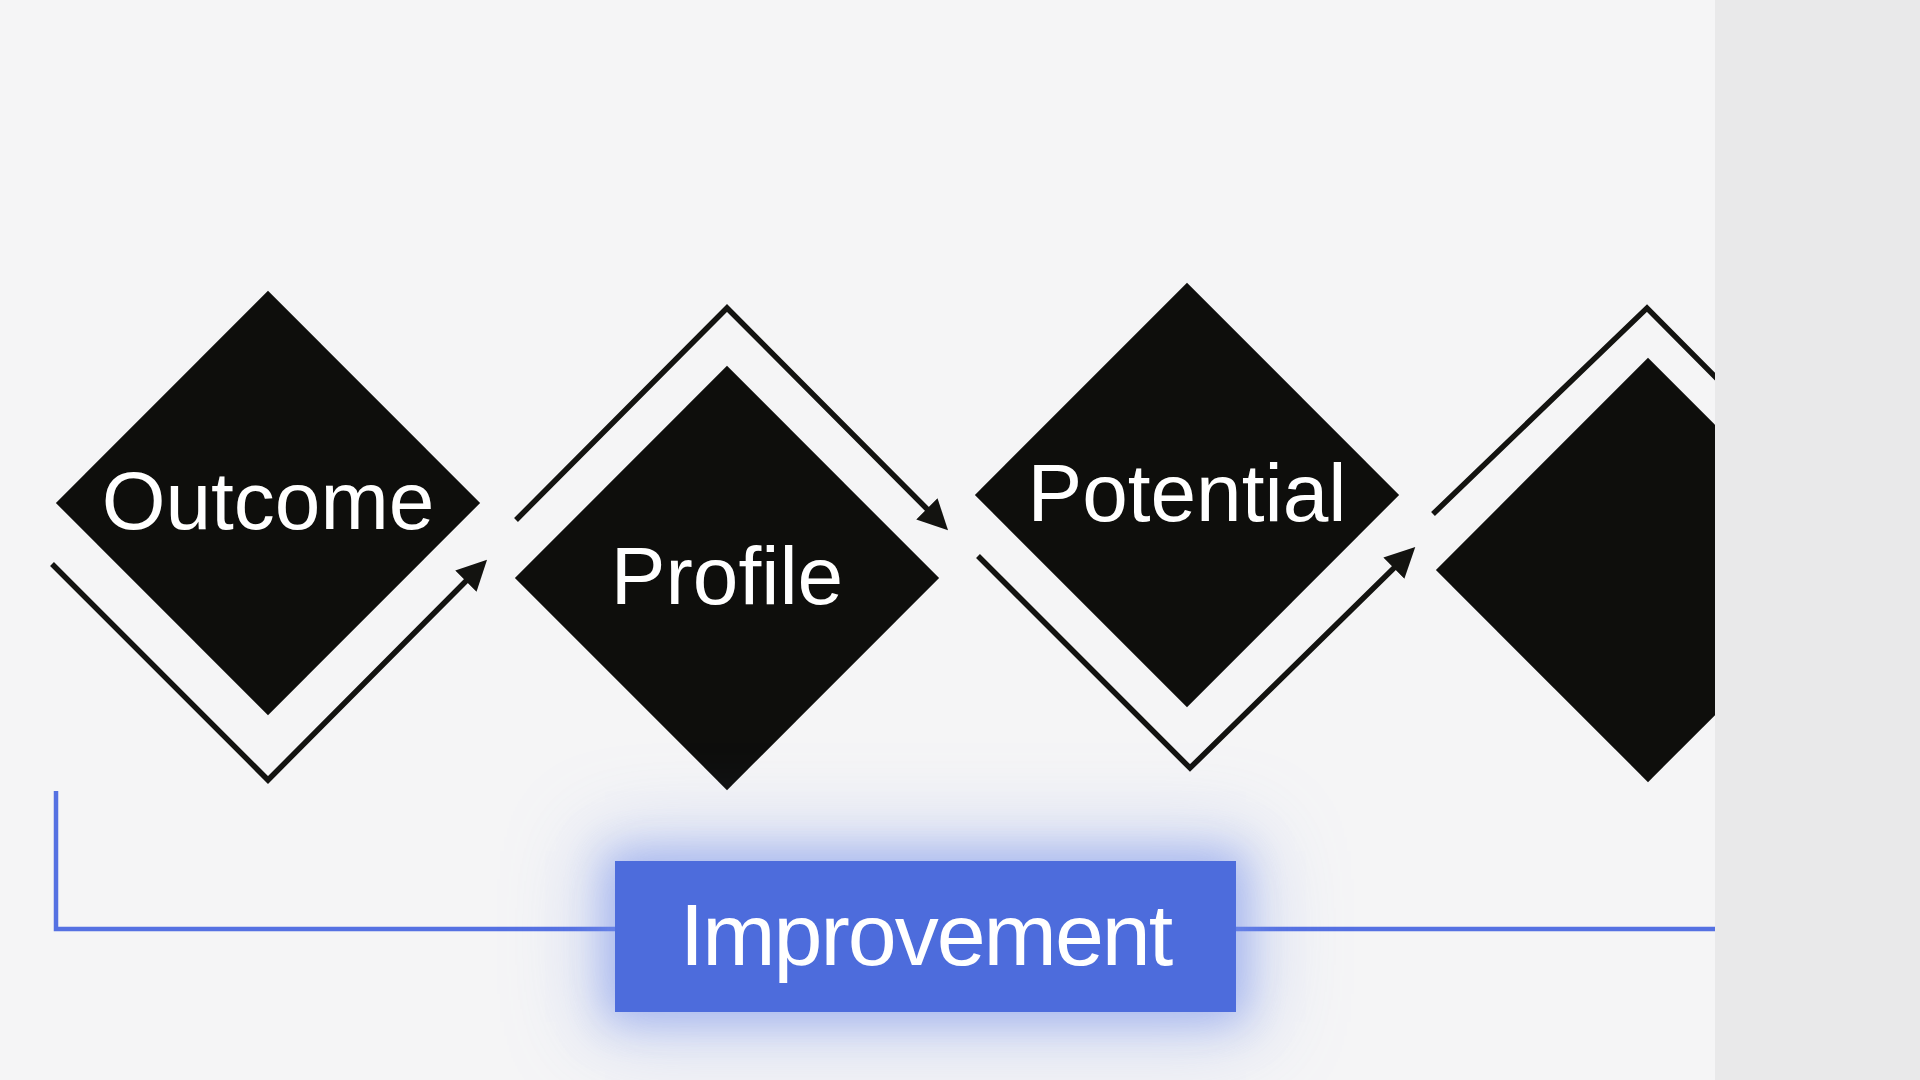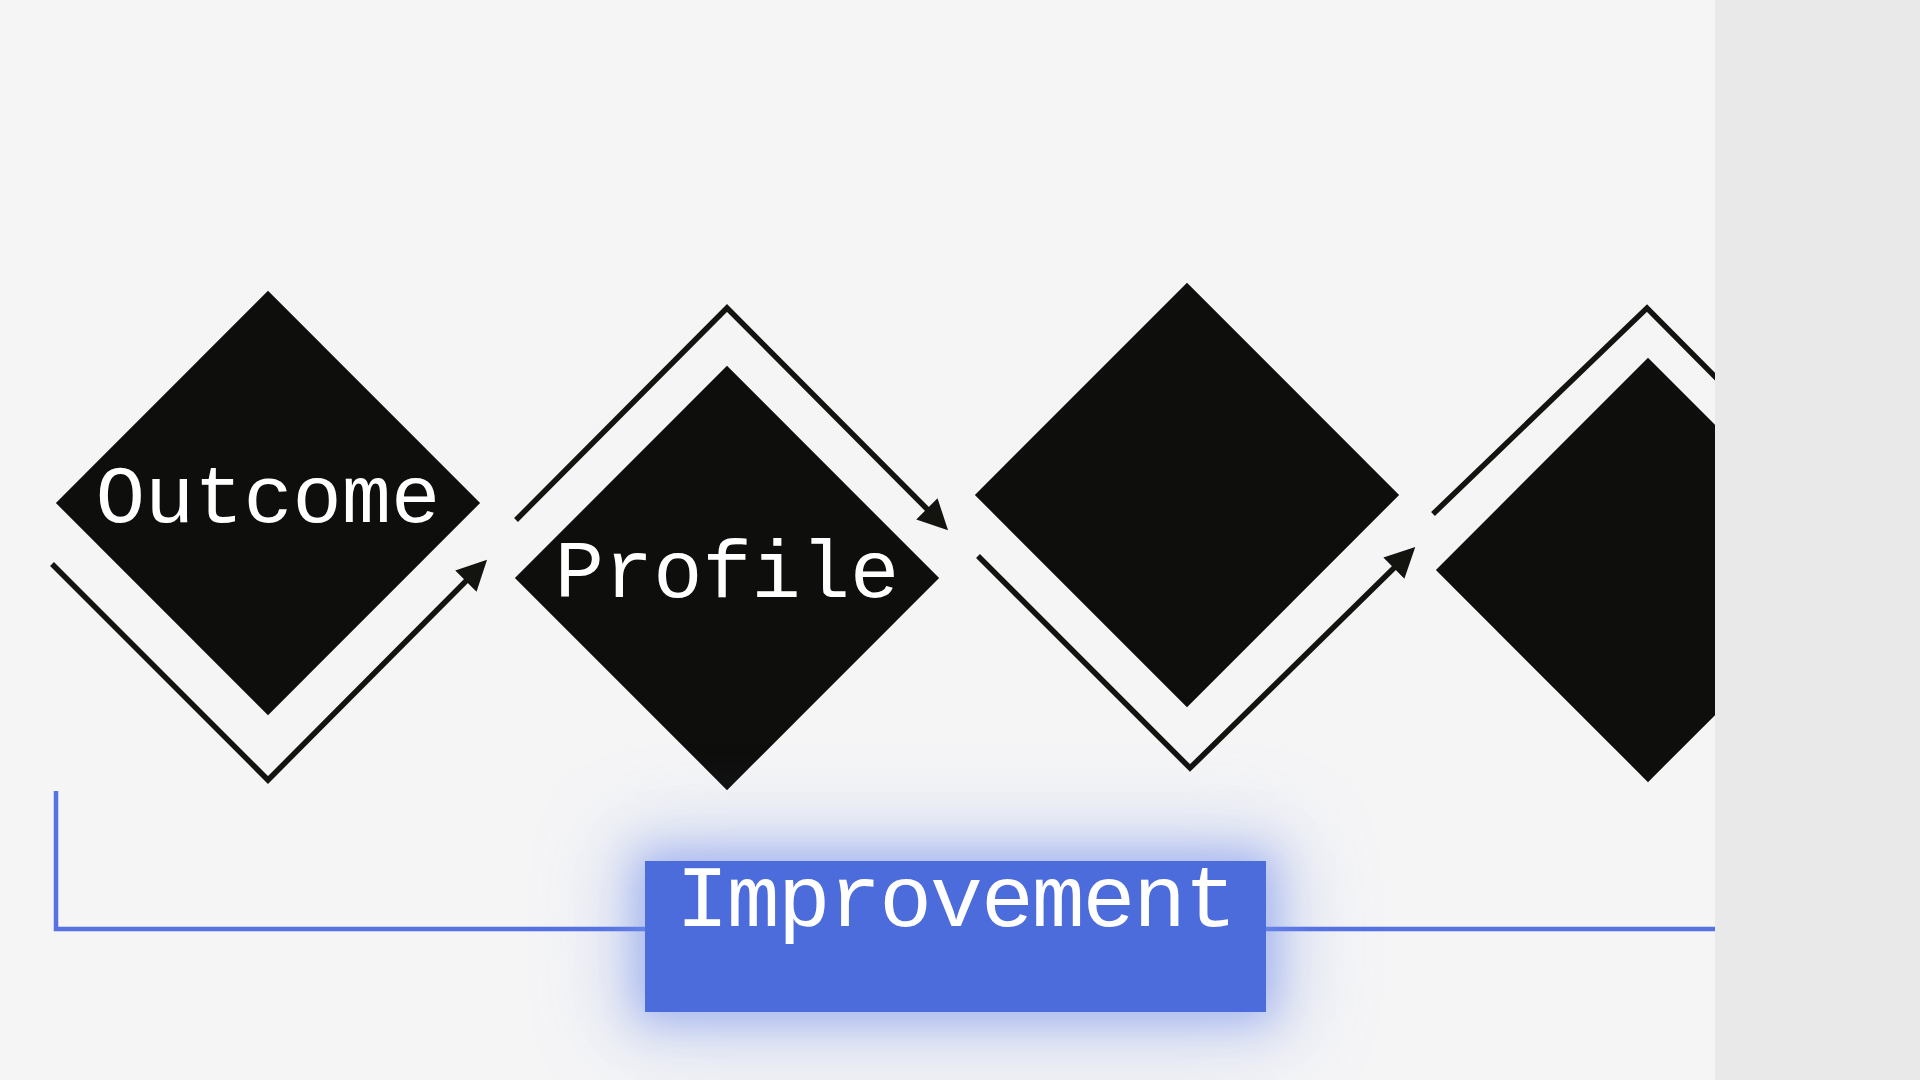--- a/index.html
+++ b/index.html
@@ -6,21 +6,21 @@
     margin: 0;
     padding: 0;
     background: #e9e9ea;
   }
   .stage {
     position: relative;
     width: 1715px;
     height: 1080px;
     overflow: hidden;
     background: var(--bg, #f5f5f6);
-    font-family: Liberation Mono, monospace;
+    font-family: Liberation Sans, sans-serif;
   }
   .connector-layer {
     position: absolute;
     left: 0;
     top: 0;
     width: 1920px;
     height: 1080px;
     z-index: 1;
   }
   .arrow {
@@ -53,28 +53,29 @@
     transform: translate(-50%, -52%);
     color: var(--text, #ffffff);
     font-size: 82px;
     line-height: 1;
     white-space: nowrap;
     letter-spacing: 0px;
     z-index: 3;
   }
   .banner {
     position: absolute;
-    left: 645px;
+    left: 615px;
     top: 861px;
     width: 621px;
     height: 151px;
     background: var(--banner, #4d6cdc);
     box-shadow: 0 0 40px 10px var(--glow, rgba(120,146,235,0.55)),
                 0 0 90px 24px rgba(120,146,235,0.28);
     display: flex;
+    align-items: center;
     justify-content: center;
     z-index: 4;
   }
   .banner-label {
     color: var(--text, #ffffff);
     font-size: 88px;
     line-height: 1;
     letter-spacing: -2px;
     white-space: nowrap;
     transform: translateY(-2px);
@@ -100,18 +101,19 @@
     <path class="arrow" d="M1433,514 L1647,308 L1849,512" marker-end="url(#ah)"></path>
   </svg>
 
   <div class="diamond" style="left:118px; top:353px;"></div>
   <div class="diamond" style="left:577px; top:428px;"></div>
   <div class="diamond" style="left:1037px; top:345px;"></div>
   <div class="diamond" style="left:1498px; top:420px;"></div>
 
   <div class="diamond-label" style="left:268px; top:503px;">Outcome</div>
   <div class="diamond-label" style="left:727px; top:578px;">Profile</div>
+  <div class="diamond-label" style="left:1187px; top:495px;">Potential</div>
 
   <div class="banner">
     <span class="banner-label">Improvement</span>
   </div>
 
 </div>
 
 </body></html>

